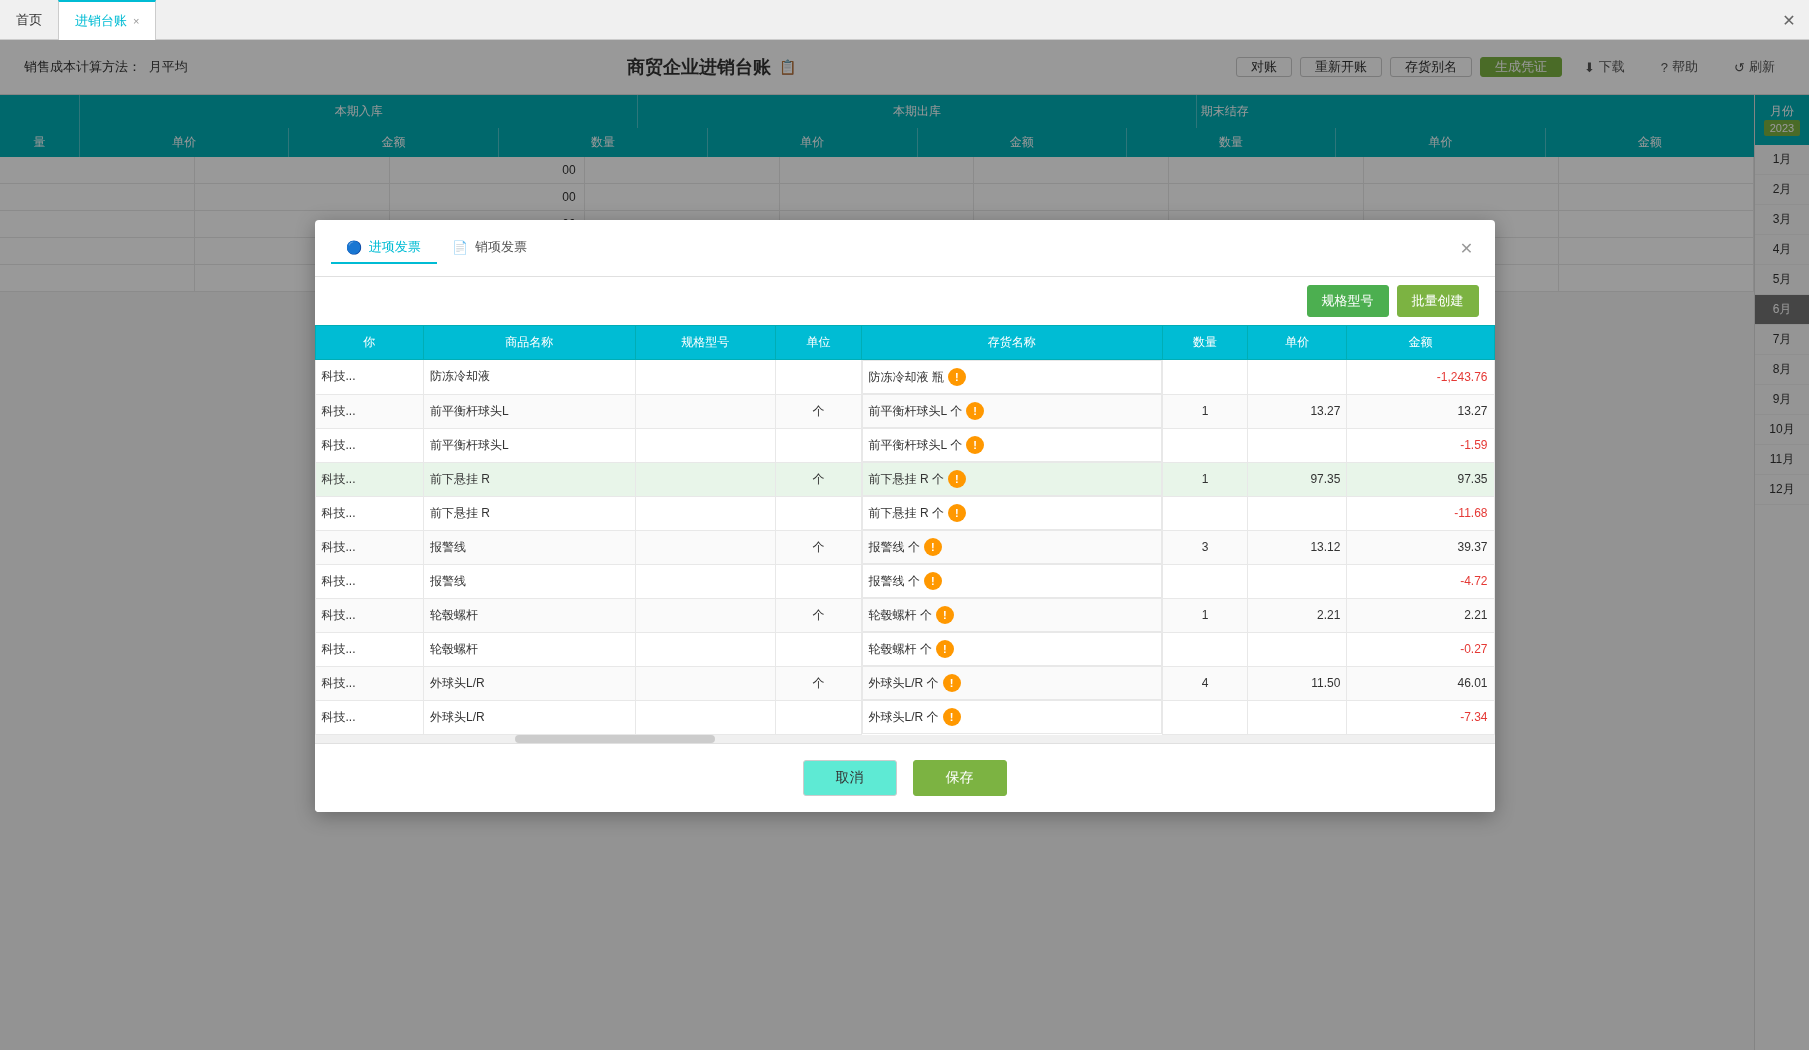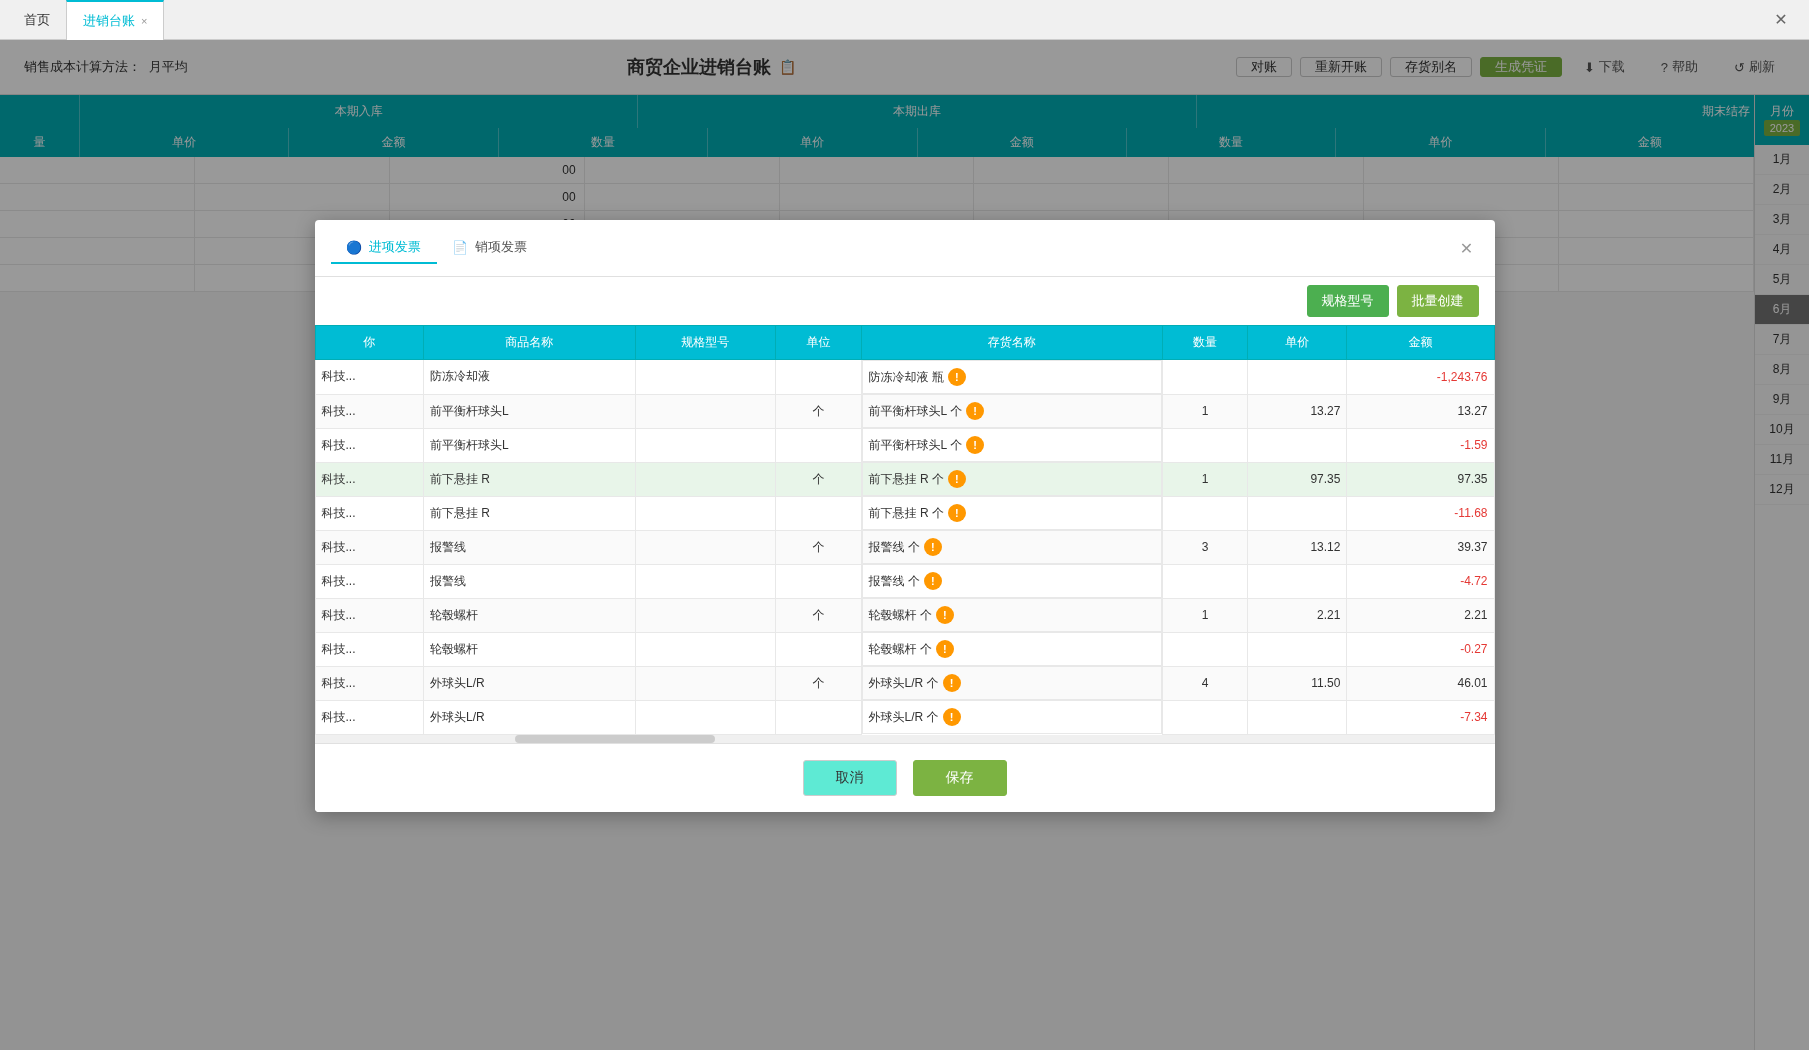--- a/index.html
+++ b/index.html
@@ -1,21 +1,21 @@
 <!DOCTYPE html>
 <html><head>
   <meta charset="utf-8">
   <style>
     * { box-sizing: border-box; margin: 0; padding: 0; }
     body { font-family: 'Microsoft YaHei', sans-serif; font-size: 13px; background: #e0e0e0; overflow: hidden; }
 
     
     .tab-bar {
-      display: flex; align-items: center; background: #f0f0f0; border-bottom: 1px solid #ccc;
-      height: 40px; padding: 0 8px;
+      display: flex; background: #f0f0f0; border-bottom: 1px solid #ccc;
+      height: 40px; padding: 0 0;
     }
     .tab-item {
       padding: 8px 16px; cursor: pointer; font-size: 13px; color: #333; height: 40px;
       display: flex; align-items: center;
     }
     .tab-item.active {
       background: #fff; border-top: 2px solid #00bcd4; border-left: 1px solid #ccc;
       border-right: 1px solid #ccc; color: #00bcd4; margin-bottom: -1px;
     }
     .tab-close { margin-left: 6px; color: #999; cursor: pointer; font-size: 11px; }
@@ -196,21 +196,21 @@
         <span>↺</span>
         <span>刷新</span>
       </button>
     </div>
   </div>
 
   <div style="display:flex; background:#00adb5; color:#fff; margin-right:55px;">
     <div style="width:80px; min-width:80px; border-right:1px solid rgba(255,255,255,0.3); padding:8px 4px; text-align:center; font-size:12px;"></div>
     <div style="flex:1; text-align:center; padding:8px 4px; border-right:1px solid rgba(255,255,255,0.3); font-size:12px;">本期入库</div>
     <div style="flex:1; text-align:center; padding:8px 4px; border-right:1px solid rgba(255,255,255,0.3); font-size:12px;">本期出库</div>
-    <div style="flex:1; text-align:right; padding:8px 4px; font-size:12px;">期末结存</div>
+    <div style="flex:1; text-align:left; padding:8px 4px; font-size:12px;">期末结存</div>
   </div>
   <div style="display:flex; background:#00adb5; color:#fff; margin-right:55px;">
     <div style="width:80px; min-width:80px; text-align:center; padding:6px 4px; border-right:1px solid rgba(255,255,255,0.3); font-size:12px;">量</div>
     <div style="flex:1; text-align:center; padding:6px 4px; border-right:1px solid rgba(255,255,255,0.3); font-size:12px;">单价</div>
     <div style="flex:1; text-align:center; padding:6px 4px; border-right:1px solid rgba(255,255,255,0.3); font-size:12px;">金额</div>
     <div style="flex:1; text-align:center; padding:6px 4px; border-right:1px solid rgba(255,255,255,0.3); font-size:12px;">数量</div>
     <div style="flex:1; text-align:center; padding:6px 4px; border-right:1px solid rgba(255,255,255,0.3); font-size:12px;">单价</div>
     <div style="flex:1; text-align:center; padding:6px 4px; border-right:1px solid rgba(255,255,255,0.3); font-size:12px;">金额</div>
     <div style="flex:1; text-align:center; padding:6px 4px; border-right:1px solid rgba(255,255,255,0.3); font-size:12px;">数量</div>
     <div style="flex:1; text-align:center; padding:6px 4px; border-right:1px solid rgba(255,255,255,0.3); font-size:12px;">单价</div>

